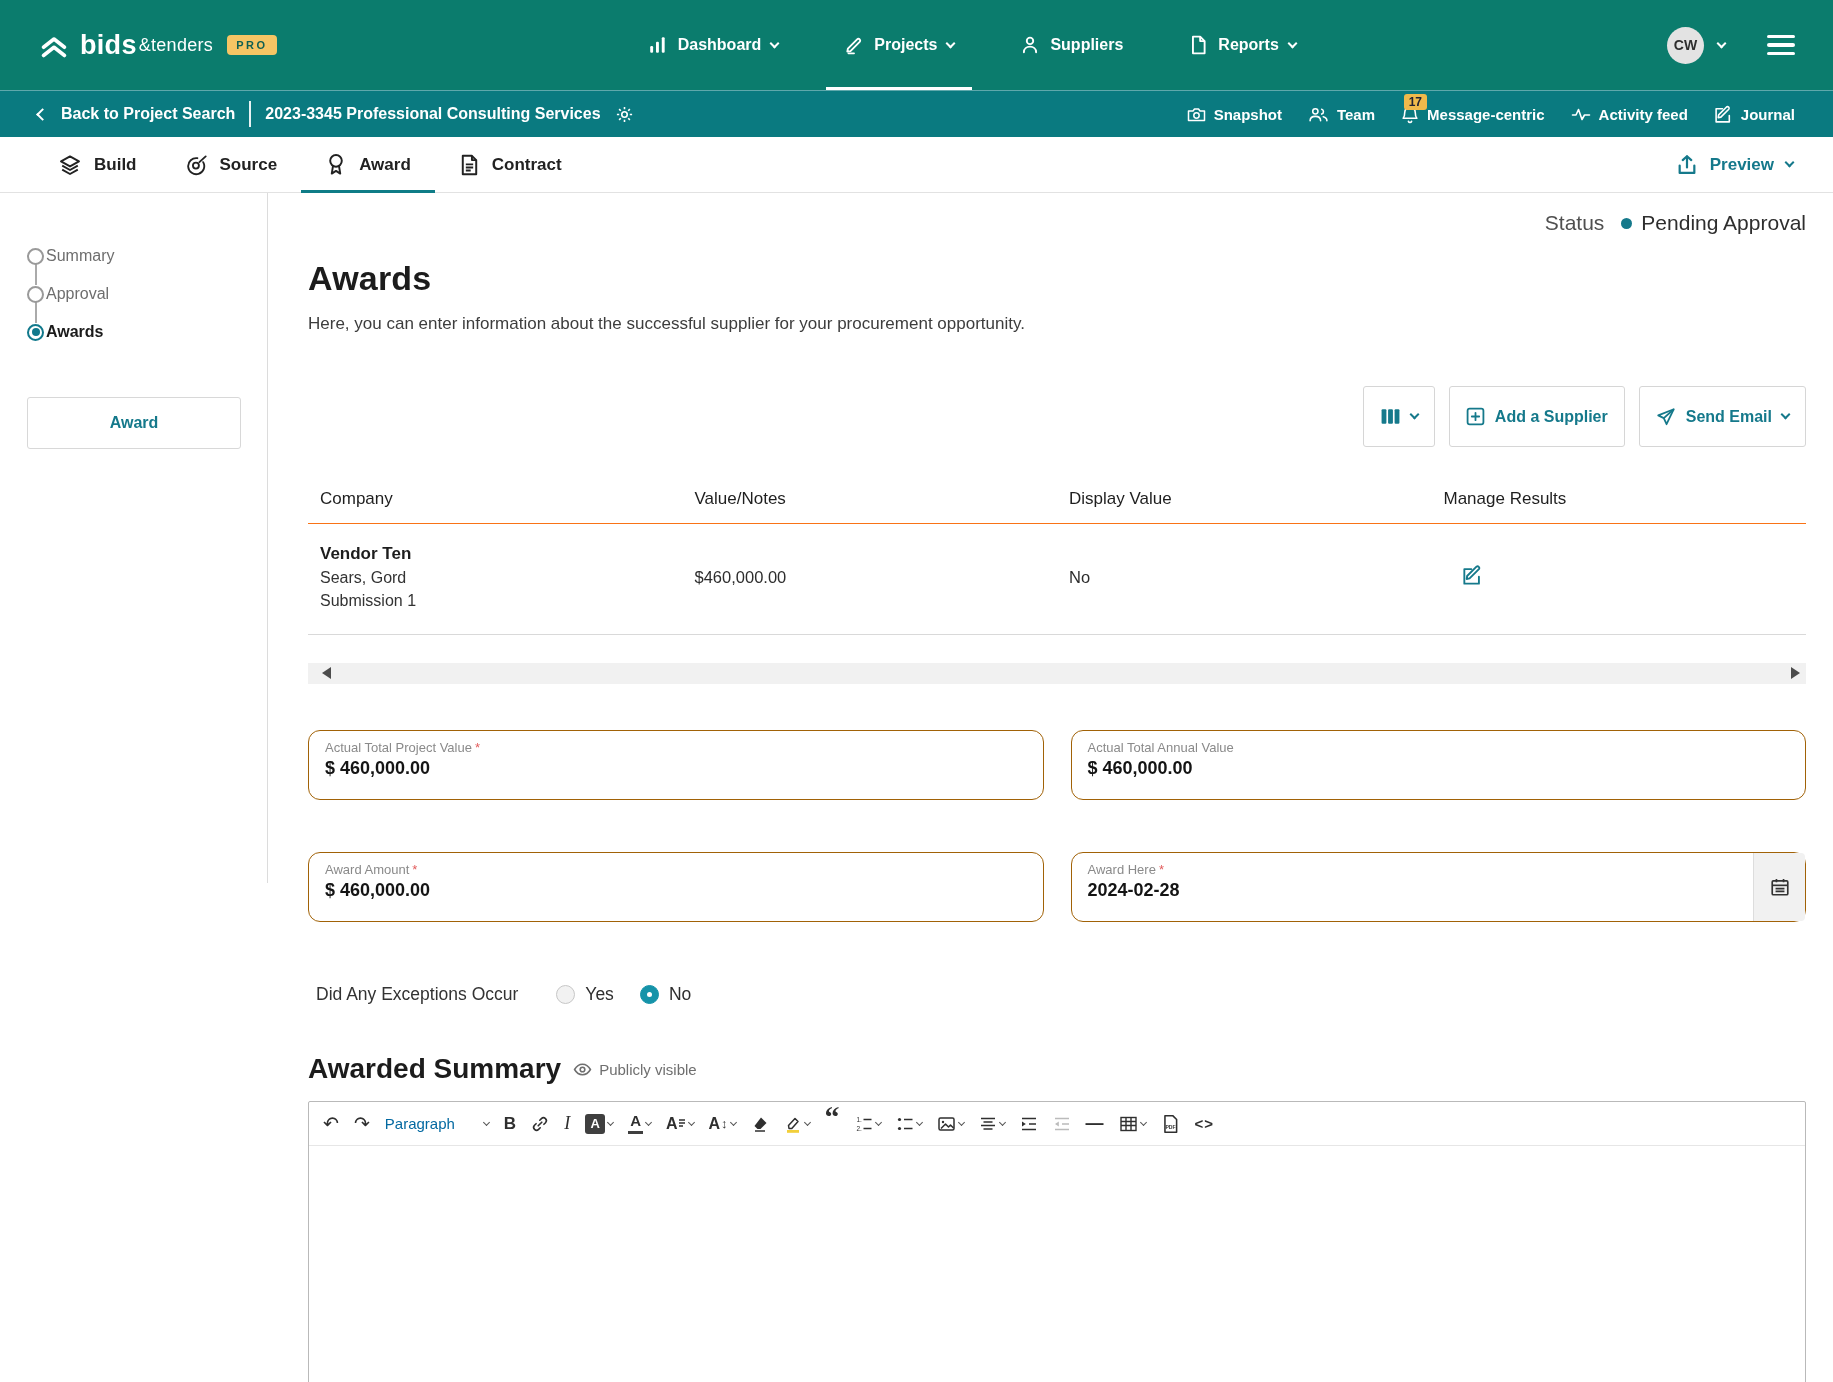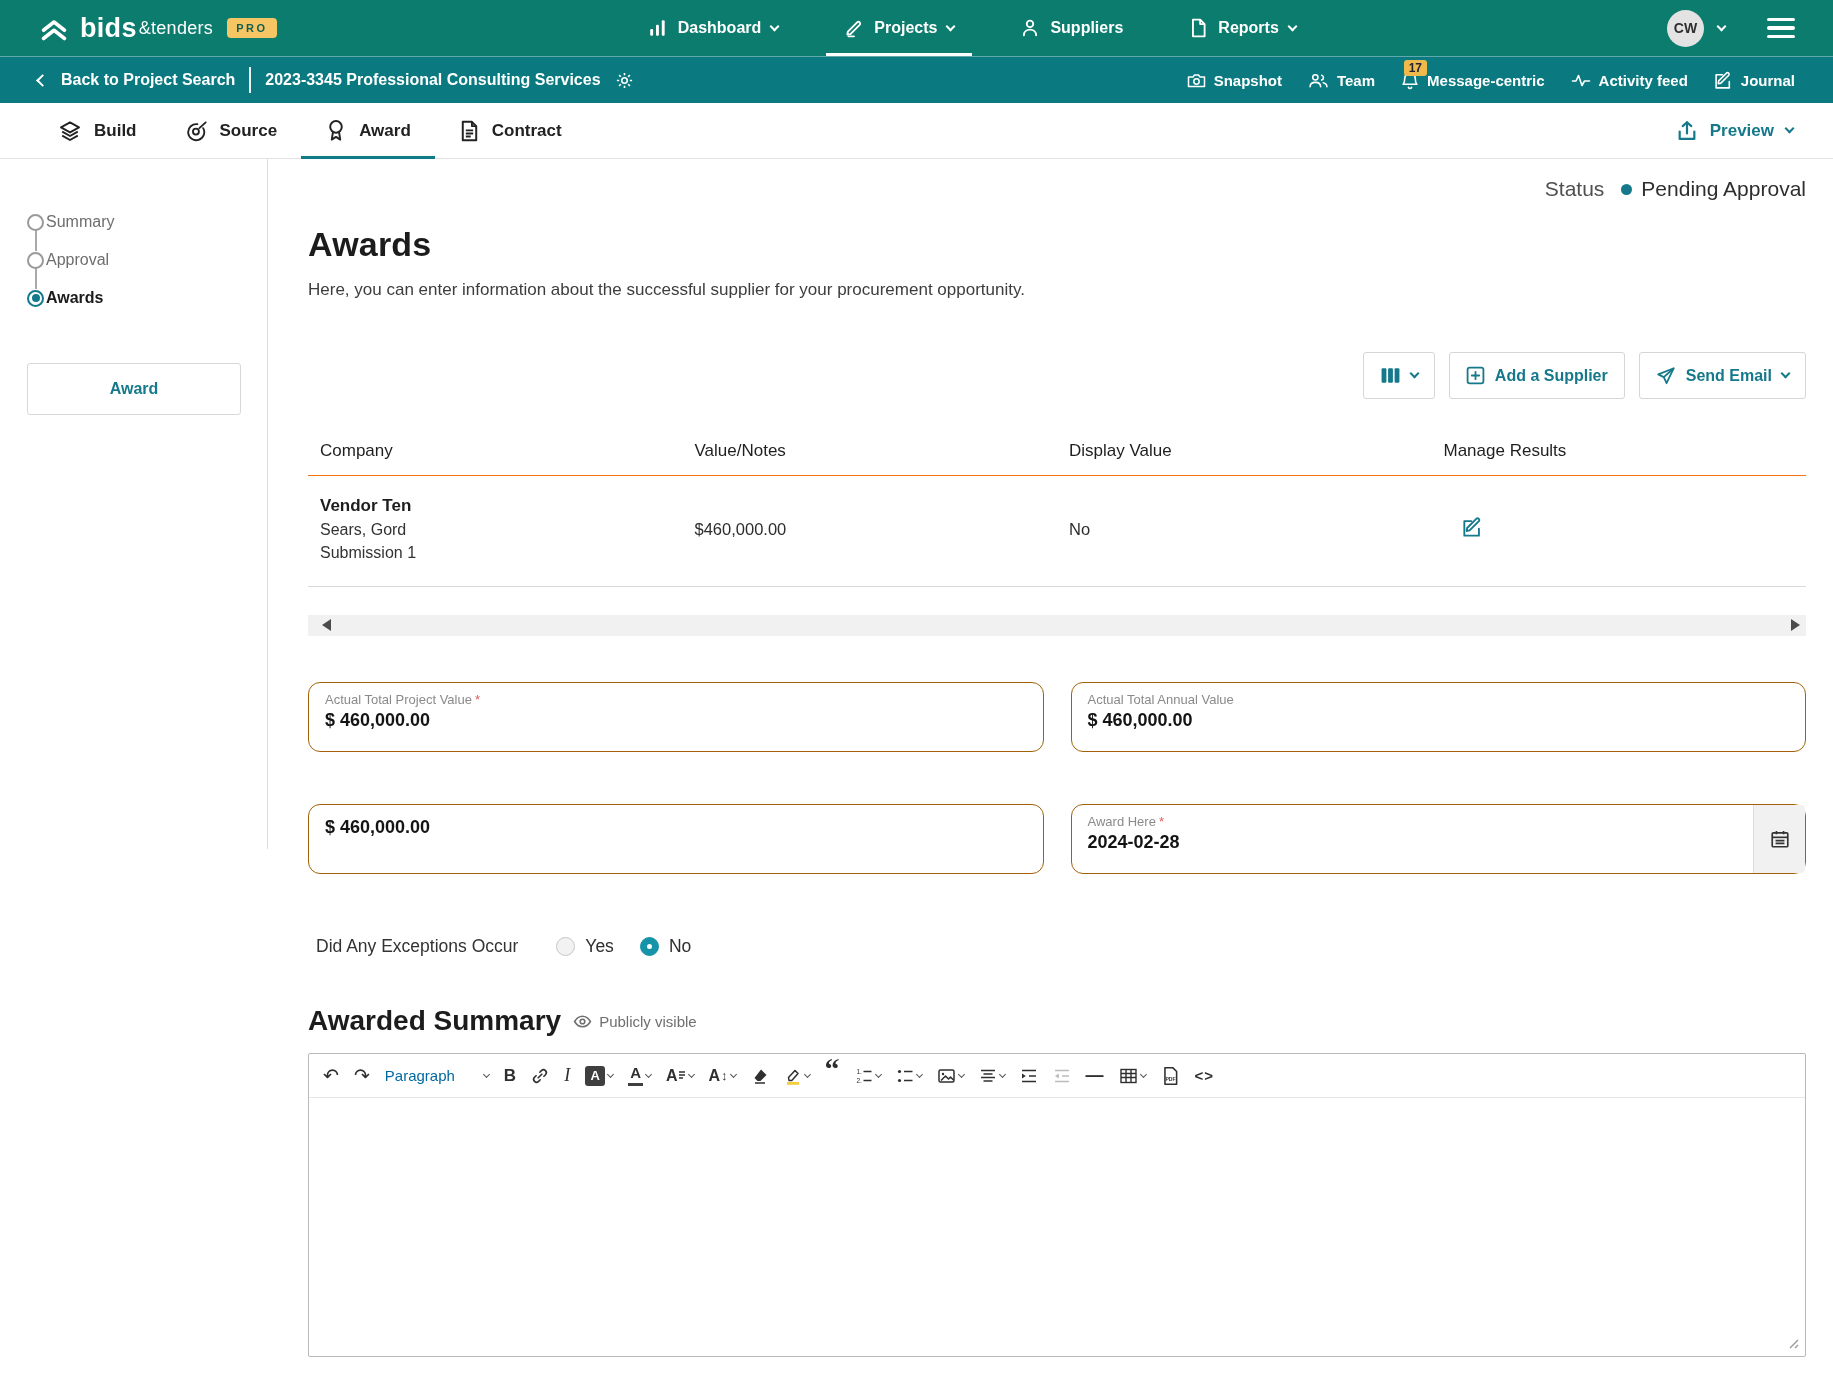--- a/index.html
+++ b/index.html
@@ -1,19 +1,19 @@
 <!DOCTYPE html>
 <html><head>
 <meta charset="utf-8">
 <style>
   *{box-sizing:border-box;margin:0;padding:0}
   html,body{width:1833px;height:1382px;background:#fff;font-family:"Liberation Sans",sans-serif;overflow:hidden}
   svg{display:block}
   
-  .topbar{height:56px;background:#0b7c6d;display:flex;align-items:stretch;color:#fff;padding:0 38px}
+  .topbar{height:90px;background:#0b7c6d;display:flex;align-items:stretch;color:#fff;padding:0 38px}
   .brand{display:flex;align-items:center;gap:10px;cursor:pointer}
   .brand .b1{font-size:27px;font-weight:bold;letter-spacing:.3px}
   .brand .b2{font-size:18px;font-weight:300;letter-spacing:.3px;margin-left:-8px}
   .brand .pro{background:#f6c564;color:#0f5f52;font-size:11px;font-weight:bold;letter-spacing:2.5px;padding:4px 9px;border-radius:4px;margin-left:4px}
   .mainnav{display:flex;align-items:stretch;gap:30px;margin:0 auto}
   .navitem{display:flex;align-items:center;gap:10px;padding:0 18px;font-size:16px;font-weight:bold;cursor:pointer;position:relative}
   .navitem.active::after{content:"";position:absolute;left:0;right:0;bottom:0;height:3px;background:#fff}
   .chv{width:7px;height:7px;border-right:2px solid currentColor;border-bottom:2px solid currentColor;transform:rotate(45deg);display:inline-block;margin-top:-4px}
   .chv.sm{width:5px;height:5px;border-width:1.6px;color:#555;margin-left:3px;margin-top:-2px}
   .chv.teal{color:#15798b}
@@ -46,21 +46,21 @@
   .steplabel{font-size:16px;color:#6e6e6e;cursor:pointer}
   .step.active .steplabel{color:#1b1b1b;font-weight:bold}
   .award-btn{margin-top:46px;width:100%;height:52px;background:#fff;border:1px solid #d8d8d8;border-radius:3px;color:#15798b;font-size:16px;font-weight:bold;font-family:inherit;cursor:pointer}
   .main{flex:1;padding:18px 27px 0 40px}
   .statusrow{display:flex;justify-content:flex-end;align-items:center;gap:9px;font-size:21px;color:#4f4f4f}
   .statusdot{width:11px;height:11px;border-radius:50%;background:#15798b;margin-left:8px}
   .statusval{color:#2e2e2e}
   h1.pagetitle{font-size:34px;font-weight:bold;color:#1c1c1c;margin-top:24px;letter-spacing:.2px}
   .subtitle{font-size:17px;color:#3d3d3d;margin-top:16px}
   .btnrow{display:flex;justify-content:flex-end;gap:14px;margin-top:52px}
-  .tbtn{height:47px;background:#fff;border:1px solid #d6d6d6;border-radius:3px;color:#15798b;font-size:16px;font-weight:bold;font-family:inherit;display:flex;align-items:center;gap:10px;padding:0 16px;cursor:pointer}
+  .tbtn{height:61px;background:#fff;border:1px solid #d6d6d6;border-radius:3px;color:#15798b;font-size:16px;font-weight:bold;font-family:inherit;display:flex;align-items:center;gap:10px;padding:0 16px;cursor:pointer}
   
   .rtable{margin-top:30px}
   .thead,.trow{display:grid;grid-template-columns:25% 25% 25% 25%}
   .thead{border-bottom:1px solid #f97316;padding:12px 0 14px}
   .thead div{font-size:17px;color:#1f1f1f;padding-left:12px}
   .trow{border-bottom:1px solid #d9d9d9;padding:20px 0 24px;align-items:center}
   .trow>div{padding-left:12px;font-size:16.5px;color:#2d2d2d}
   .cname{font-weight:bold;font-size:17px;color:#1d1d1d}
   .csub{font-size:16px;color:#333;margin-top:5px}
   .editlink{color:#15798b;cursor:pointer;margin-left:18px;display:inline-block}
@@ -387,20 +387,21 @@
     <div class="fields">
       <div class="fbox">
         <div class="flabel"><span>Actual Total Project Value</span><span class="req">*</span></div>
         <div class="fval"><span class="pfx">$</span><span>460,000.00</span></div>
       </div>
       <div class="fbox">
         <div class="flabel"><span>Actual Total Annual Value</span></div>
         <div class="fval"><span class="pfx">$</span><span>460,000.00</span></div>
       </div>
       <div class="fbox">
+        <div class="flabel"><span>Award Amount</span><span class="req">*</span></div>
         <div class="fval"><span class="pfx">$</span><span>460,000.00</span></div>
       </div>
       <div class="fbox withcal">
         <div class="flabel"><span>Award Here</span><span class="req">*</span></div>
         <div class="fval"><span>2024-02-28</span></div>
         <span class="calbtn">
           <span>
               <svg width="20" height="20" viewBox="0 0 18 18" fill="none" stroke="#333" stroke-width="1.5">
                 <rect x="2" y="3.5" width="14" height="12.5" rx="1"></rect>
                 <path d="M2 7.5 H16"></path>

